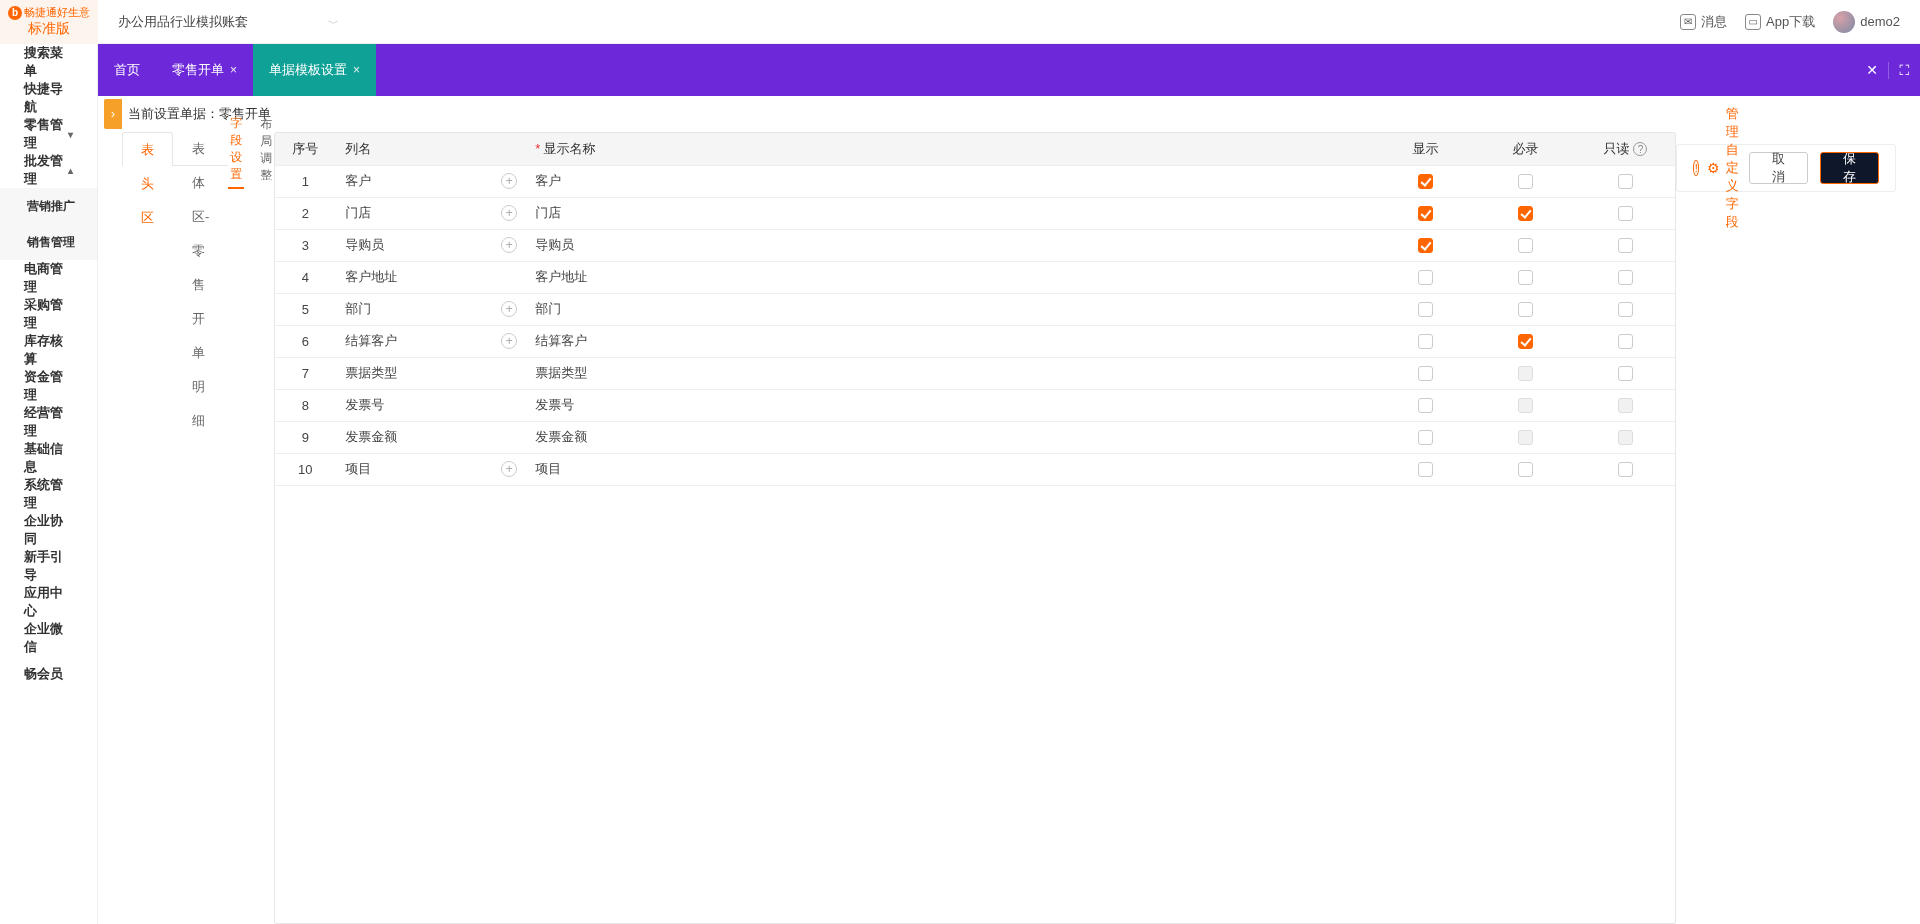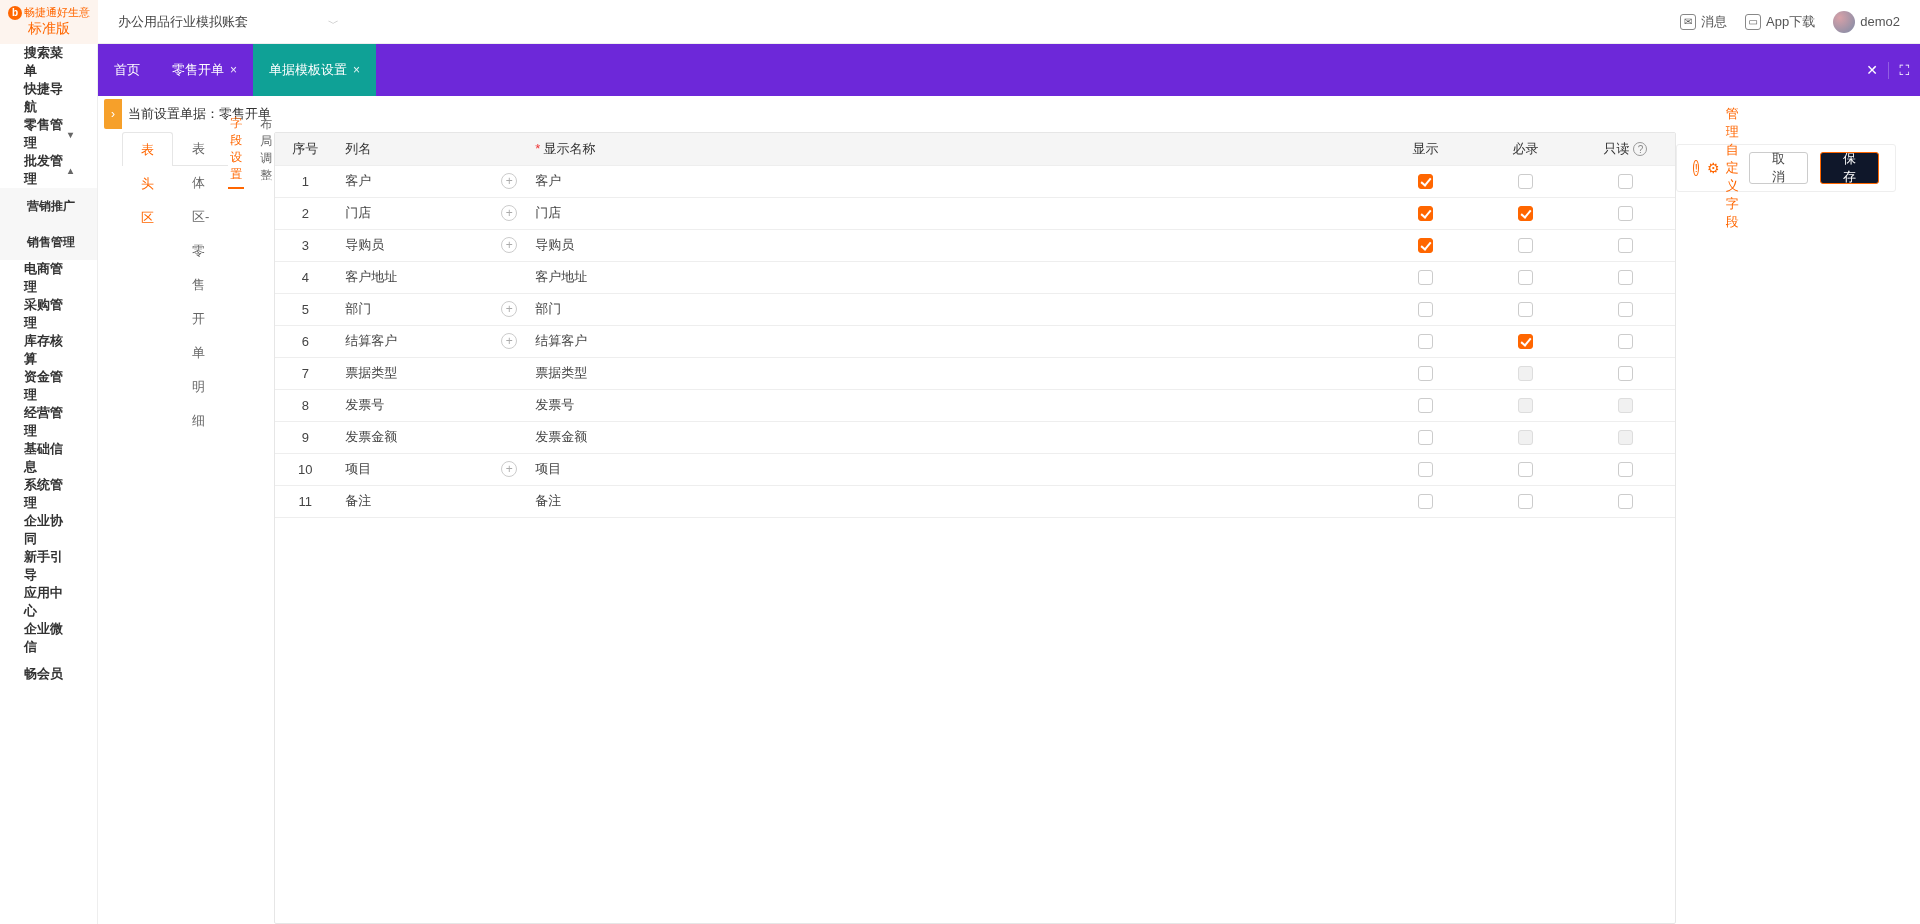--- a/index.html
+++ b/index.html
@@ -309,28 +309,20 @@
                   <td class="col-chk"><span class="ck disabled"></span></td>
                 </tr>
                 <tr>
                   <td class="col-seq">10</td>
                   <td class="col-name"><span>项目</span><span class="plus-ico">+</span></td>
                   <td class="col-disp">项目</td>
                   <td class="col-chk"><span class="ck"></span></td>
                   <td class="col-chk"><span class="ck"></span></td>
                   <td class="col-chk"><span class="ck"></span></td>
                 </tr>
-                <tr>
-                  <td class="col-seq">11</td>
-                  <td class="col-name"><span>备注</span></td>
-                  <td class="col-disp">备注</td>
-                  <td class="col-chk"><span class="ck"></span></td>
-                  <td class="col-chk"><span class="ck"></span></td>
-                  <td class="col-chk"><span class="ck"></span></td>
-                </tr>
               </tbody>
           </table>
         </div>
 
         <div class="footer">
           <div class="footer-left">
             <span class="warn">!</span>
             <span class="gear">⚙</span>
             <a href="#" class="link">管理自定义字段</a>
           </div>

